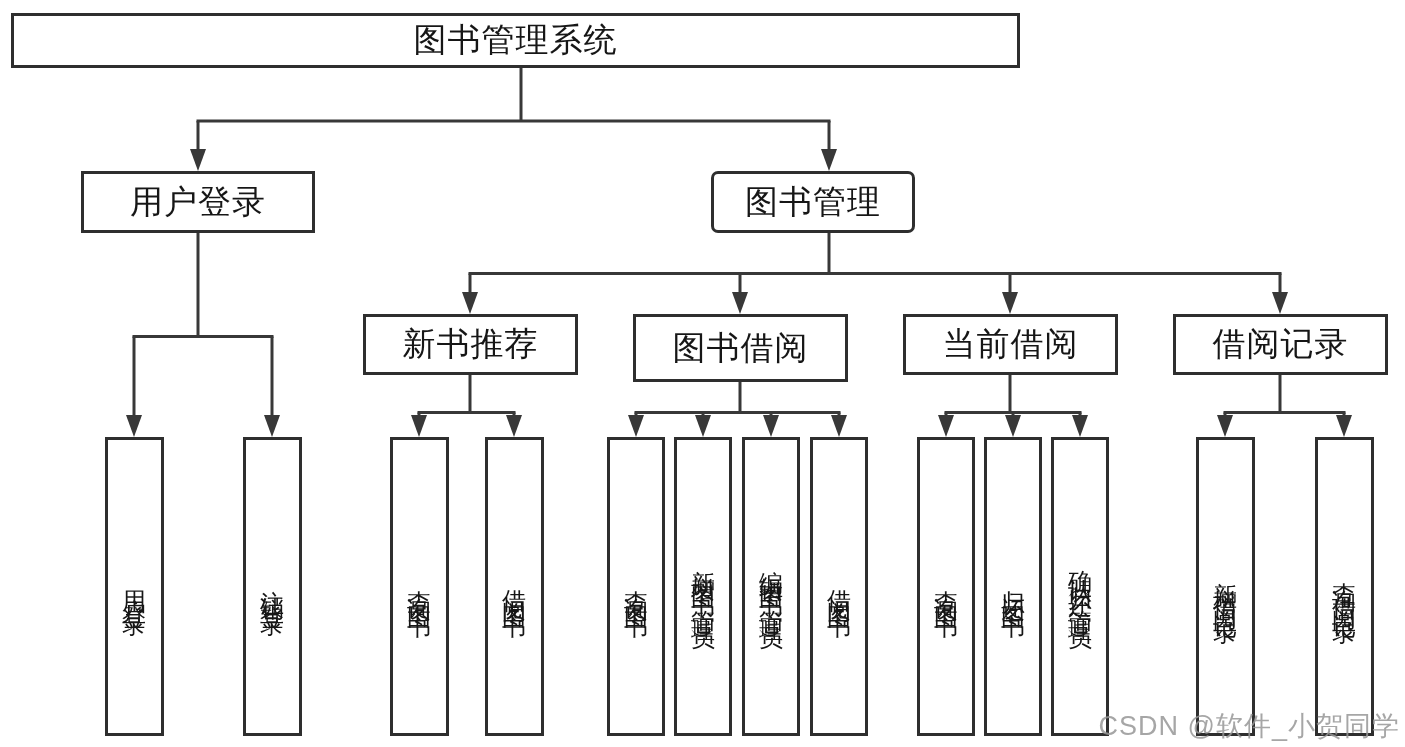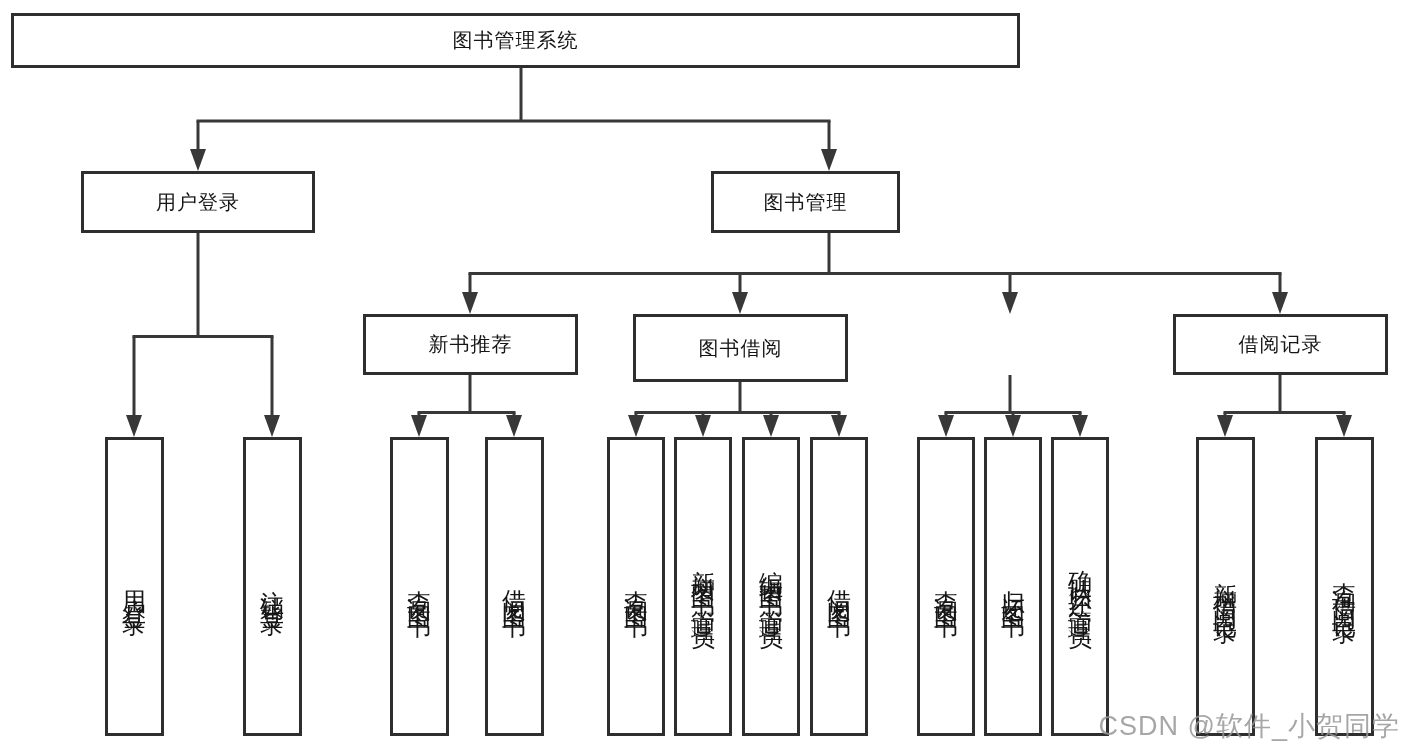--- a/index.html
+++ b/index.html
@@ -21,21 +21,21 @@
   .box {
     position: absolute;
     background: #ffffff;
     border: 3px solid #2e2e2e;
     display: flex;
     align-items: center;
     justify-content: center;
     color: #161616;
   }
   .box.h span {
-    font-size: 20px;
+    font-size: 33px;
     letter-spacing: 1px;
     white-space: nowrap;
   }
   .box.v span {
     writing-mode: vertical-rl;
     text-orientation: mixed;
     font-size: 24px;
     line-height: 1;
     letter-spacing: 8px;
   }
@@ -108,29 +108,32 @@
       <polygon points="1336,415 1352,415 1344,437" fill="#383838"></polygon>
     </svg>
 
   <div class="box h" style="left:11px; top:13px; width:1009px; height:55px;">
     <span>图书管理系统</span>
   </div>
 
   <div class="box h" style="left:81px; top:171px; width:234px; height:62px;">
     <span>用户登录</span>
   </div>
-  <div class="box h" style="left:711px; top:171px; width:189px; height:62px;">
+  <div class="box h" style="left:711px; top:171px; width:204px; height:62px;border-radius:7px;">
     <span>图书管理</span>
   </div>
 
   <div class="box h" style="left:363px; top:314px; width:215px; height:61px;text-align:center;">
     <span>新书推荐</span>
   </div>
   <div class="box h" style="left:633px; top:314px; width:215px; height:68px;">
     <span>图书借阅</span>
+  </div>
+  <div class="box h" style="left:903px; top:314px; width:215px; height:61px;">
+    <span>当前借阅</span>
   </div>
   <div class="box h" style="left:1173px; top:314px; width:215px; height:61px;">
     <span>借阅记录</span>
   </div>
 
   <div class="box v" style="left:104.5px; top:437px; width:59px; height:299px;">
     <span>用户登录</span>
   </div>
   <div class="box v" style="left:242.5px; top:437px; width:59px; height:299px;">
     <span>注销登录</span>

